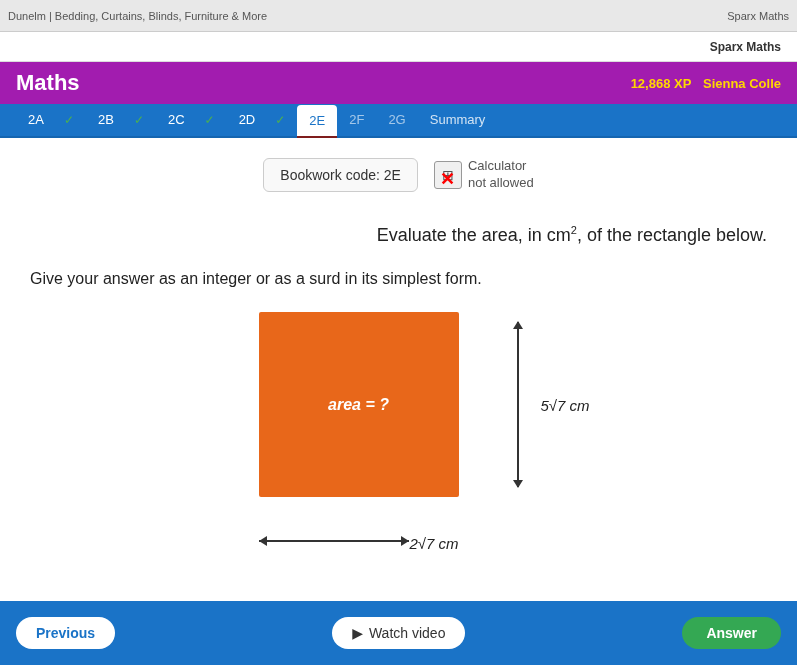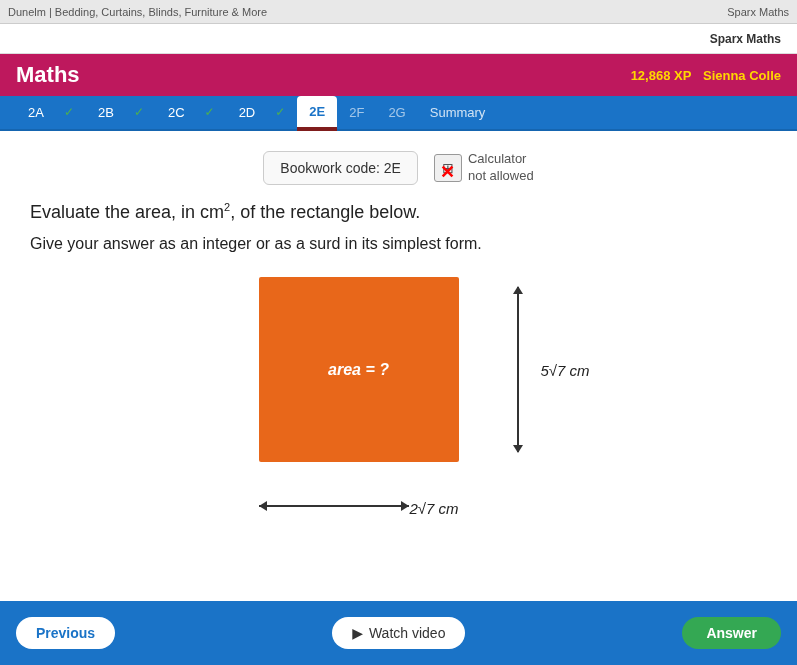--- a/index.html
+++ b/index.html
@@ -7,21 +7,21 @@
       font-family: Arial, sans-serif;
       background: #fff;
       width: 797px;
       min-height: 665px;
       overflow-x: hidden;
     }
 
     
     .browser-bar {
       background: #e8e8e8;
-      height: 24px;
+      height: 32px;
       display: flex;
       align-items: center;
       padding: 0 8px;
       font-size: 11px;
       color: #555;
       border-bottom: 1px solid #ccc;
     }
     .browser-bar-title {
       flex: 1;
       text-align: left;
@@ -42,21 +42,21 @@
       border-bottom: 1px solid #ddd;
     }
     .sparx-logo {
       font-size: 12px;
       color: #333;
       font-weight: bold;
     }
 
     
     .maths-header {
-      background: #be185d;
+      background: #a21caf;
       color: white;
       padding: 8px 16px;
       display: flex;
       align-items: center;
       justify-content: space-between;
     }
     .maths-title {
       font-size: 22px;
       font-weight: bold;
       color: white;
@@ -90,22 +90,22 @@
       margin-bottom: -2px;
     }
     .nav-tab.completed {
       color: white;
     }
     .nav-tab.active {
       color: white;
       background: white;
       color: #1a73c7;
       border-radius: 4px 4px 0 0;
-      font-weight: bold;
-      border-bottom: 4px solid #7f1d1d;
+      font-weight: normal;
+      border-bottom: 2px solid #7f1d1d;
     }
     .nav-tab .checkmark {
       color: #4caf50;
       font-size: 12px;
     }
     .nav-tab.inactive {
       color: rgba(255,255,255,0.6);
     }
     .nav-tab.summary {
       color: rgba(255,255,255,0.8);
@@ -116,21 +116,21 @@
       background: #fff;
       padding: 20px 30px;
       min-height: 500px;
     }
 
     
     .bookwork-row {
       display: flex;
       align-items: center;
       gap: 16px;
-      margin-bottom: 16px;
+      margin-bottom: 32px;
       justify-content: center;
     }
     .bookwork-code {
       border: 1px solid #ccc;
       border-radius: 6px;
       padding: 8px 16px;
       font-size: 14px;
       color: #333;
       background: #f9f9f9;
     }
@@ -159,22 +159,22 @@
       font-size: 18px;
       font-weight: bold;
       top: 6px;
       left: 5px;
     }
 
     
     .question-text {
       font-size: 18px;
       color: #222;
-      margin-bottom: 12px;
-      text-align: left;
+      margin-bottom: 24px;
+      text-align: right;
     }
     .question-sub {
       font-size: 16px;
       color: #222;
       margin-bottom: 24px;
     }
 
     
     .diagram-container {
       display: flex;

